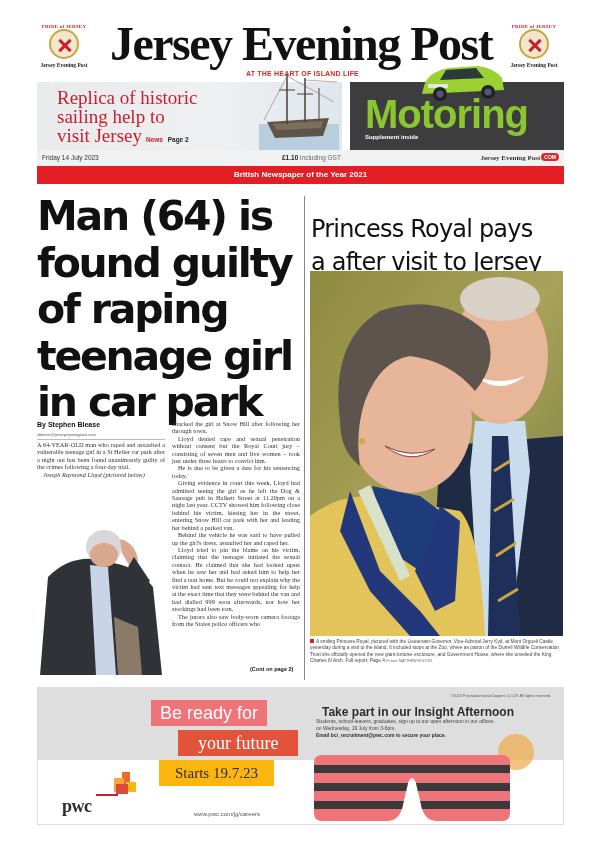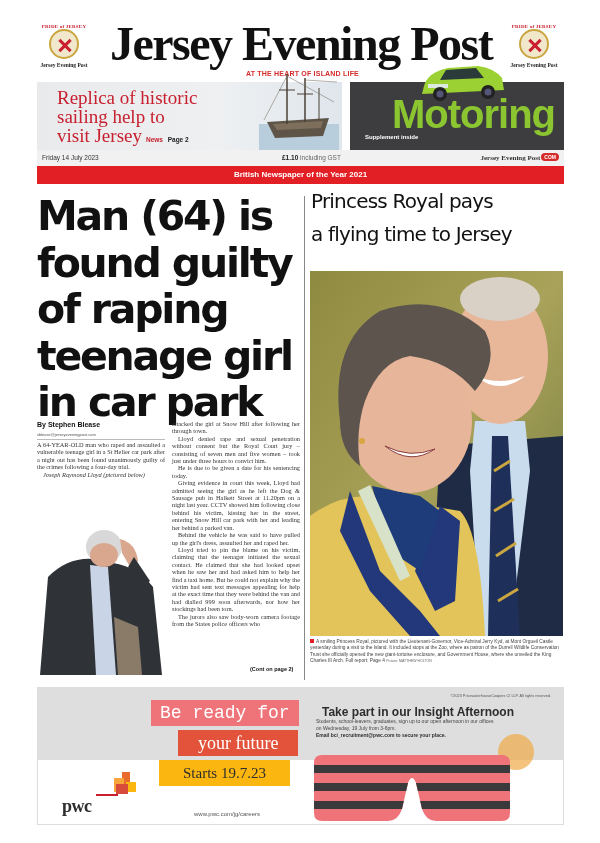--- a/index.html
+++ b/index.html
@@ -19,21 +19,21 @@
   .mast-tag { position: absolute; left: 246px; top: 70px; font-size: 7px; font-weight: bold; color: #d42b2b; letter-spacing: 0.2px; }
 
   
   .promo-left { position: absolute; left: 37px; top: 82px; width: 305px; height: 68px; background: linear-gradient(90deg, #e8eaec 0%, #eef0f2 60%, #dfe6ec 100%); }
   .promo-left .headline { position: absolute; left: 20px; top: 6px; font-family: "Liberation Serif", serif; color: #c8202f; font-size: 19px; line-height: 19px; }
   .promo-left .section { font-family: "Liberation Sans", sans-serif; font-size: 6.5px; font-weight: bold; color: #c8202f; margin-left: 4px; }
   .promo-left .page { font-family: "Liberation Sans", sans-serif; font-size: 6.5px; font-weight: bold; color: #222; }
   .ship { position: absolute; left: 222px; top: -10px; width: 80px; height: 78px; }
 
   .promo-right { position: absolute; left: 350px; top: 82px; width: 214px; height: 68px; background: #3d3d3f; }
-  .promo-right .motoring { position: absolute; left: 15px; top: 12px; font-size: 40px; font-weight: bold; color: #8bc631; letter-spacing: -1px; line-height: 40px; margin-left: 27px; }
+  .promo-right .motoring { position: absolute; left: 15px; top: 12px; font-size: 40px; font-weight: bold; color: #8bc631; letter-spacing: -1px; line-height: 40px; }
   .promo-right .supp { position: absolute; left: 15px; top: 52px; font-size: 6px; color: #ffffff; font-weight: bold; }
   .car { position: absolute; left: 418px; top: 60px; width: 90px; height: 42px; }
 
   
   .datebar { position: absolute; left: 37px; top: 150px; width: 527px; height: 16px; background: #f1f1f1; font-size: 6.5px; color: #333; }
   .datebar .date { position: absolute; left: 5px; top: 4px; }
   .datebar .price { position: absolute; left: 245px; top: 4px; color: #666; }
   .datebar .price b { color: #222; }
   .datebar .brand { position: absolute; right: 5px; top: 3px; font-family: "Liberation Serif", serif; font-weight: bold; font-size: 7px; }
   .datebar .com { display: inline-block; background: #d42b2b; color: #fff; font-family: "Liberation Sans", sans-serif; font-size: 5px; padding: 1px 3px; border-radius: 5px; margin-left: 1px; vertical-align: 1px; }
@@ -49,33 +49,33 @@
   .body-text p.first { text-indent: 0; }
   .col1 { position: absolute; left: 37px; top: 441px; width: 128px; }
   .col2 { position: absolute; left: 172px; top: 420px; width: 128px; }
   .cont { position: absolute; left: 250px; top: 666px; font-size: 5.5px; font-weight: bold; font-family: "Liberation Sans", sans-serif; }
 
   .man-photo { position: absolute; left: 38px; top: 517px; width: 128px; height: 158px; }
 
   .divider { position: absolute; left: 304px; top: 196px; width: 1px; height: 484px; background: #888; }
 
   
-  .story2-head { position: absolute; left: 311px; top: 185px; width: 260px; font-size: 20px; line-height: 33px; color: #111; font-family: "DejaVu Sans", sans-serif; letter-spacing: -0.8px; font-weight: normal; }
+  .story2-head { position: absolute; left: 311px; top: 213px; width: 260px; font-size: 24px; line-height: 33px; color: #111; font-family: "DejaVu Sans", sans-serif; letter-spacing: -0.8px; font-weight: normal; }
   .royal-photo { position: absolute; left: 310px; top: 271px; width: 253px; height: 365px; overflow: hidden; }
   .caption { position: absolute; left: 310px; top: 639px; width: 255px; font-size: 4.8px; line-height: 6.3px; color: #444; }
   .caption .marker { display: inline-block; width: 4px; height: 4px; background: #e31f26; margin-right: 2px; }
   .caption .credit { font-size: 3.5px; color: #666; }
 
   
   .ad { position: absolute; left: 37px; top: 687px; width: 527px; height: 138px; background: #ffffff; border: 1px solid #ddd; overflow: hidden; }
   .ad .grey { position: absolute; left: 0; top: 0; width: 100%; height: 72px; background: #dedede; }
   .ad .copyright { position: absolute; right: 12px; top: 6px; font-size: 3.8px; color: #555; }
-  .ad .b1 { position: absolute; left: 113px; top: 12px; height: 26px; padding: 0 9px; background: #ef7479; color: #fff; font-family: Liberation Mono, monospace; font-size: 18px; line-height: 26px; }
+  .ad .b1 { position: absolute; left: 113px; top: 12px; height: 26px; padding: 0 9px; background: #ef7479; color: #fff; font-family: Liberation Sans, sans-serif; font-size: 18px; line-height: 26px; }
   .ad .b2 { position: absolute; left: 140px; top: 42px; height: 26px; padding: 0 20px; background: #e3523a; color: #fff; font-family: "Liberation Serif", serif; font-size: 18px; line-height: 26px; }
-  .ad .b3 { position: absolute; left: 121px; top: 72px; height: 26px; padding: 0 24px; background: #fbb710; color: #2d2d2d; font-family: "Liberation Serif", serif; font-size: 15px; line-height: 26px; }
+  .ad .b3 { position: absolute; left: 121px; top: 72px; height: 26px; padding: 0 16px; background: #fbb710; color: #2d2d2d; font-family: "Liberation Serif", serif; font-size: 15px; line-height: 26px; }
   .ad .pwc-logo { position: absolute; left: 24px; top: 108px; font-family: "Liberation Serif", serif; font-weight: bold; font-size: 18px; color: #2d2d2d; letter-spacing: -0.5px; }
   .ad .pwc-blocks { position: absolute; left: 58px; top: 84px; width: 40px; height: 30px; }
   .ad .url { position: absolute; left: 156px; top: 123px; font-size: 6px; color: #555; }
   .ad .insight-title { position: absolute; left: 284px; top: 17px; font-size: 12px; font-weight: bold; color: #2d2d2d; }
   .ad .insight-body { position: absolute; left: 278px; top: 30px; width: 180px; font-size: 5px; line-height: 7px; color: #444; }
   .ad .insight-email { position: absolute; left: 278px; top: 44px; font-size: 5px; font-weight: bold; color: #2d2d2d; }
   .ad .circle { position: absolute; left: 460px; top: 46px; width: 36px; height: 36px; border-radius: 50%; background: rgba(240,170,70,0.7); }
   .ad .glasses { position: absolute; left: 276px; top: 67px; width: 196px; height: 66px; }
 </style>
 </head>
@@ -172,21 +172,21 @@
   <p>Behind the vehicle he was said to have pulled up the girl's dress, assaulted her and raped her.</p>
   <p>Lloyd tried to pin the blame on his victim, claiming that the teenager initiated the sexual contact. He claimed that she had looked upset when he saw her and had asked him to help her find a taxi home. But he could not explain why the victim had sent text messages appealing for help at the exact time that they were behind the van and had dialled 999 soon afterwards, nor how her stockings had been torn.</p>
   <p>The jurors also saw body-worn camera footage from the States police officers who</p>
 </div>
 <div class="cont">(Cont on page 2)</div>
 
 <div class="divider"></div>
 
 <div class="story2-head">
   <div>Princess Royal pays</div>
-  <div>a flying time to Jersey</div>
+  <div>a after visit to Jersey</div>
 </div>
 
 <svg class="royal-photo" viewBox="0 0 253 365" preserveAspectRatio="none">
   <defs>
     <linearGradient id="bg" x1="0" y1="0" x2="1" y2="1">
       <stop offset="0" stop-color="#8e8a3e"></stop>
       <stop offset="0.5" stop-color="#a9a25a"></stop>
       <stop offset="1" stop-color="#6f7a3c"></stop>
     </linearGradient>
   </defs>

